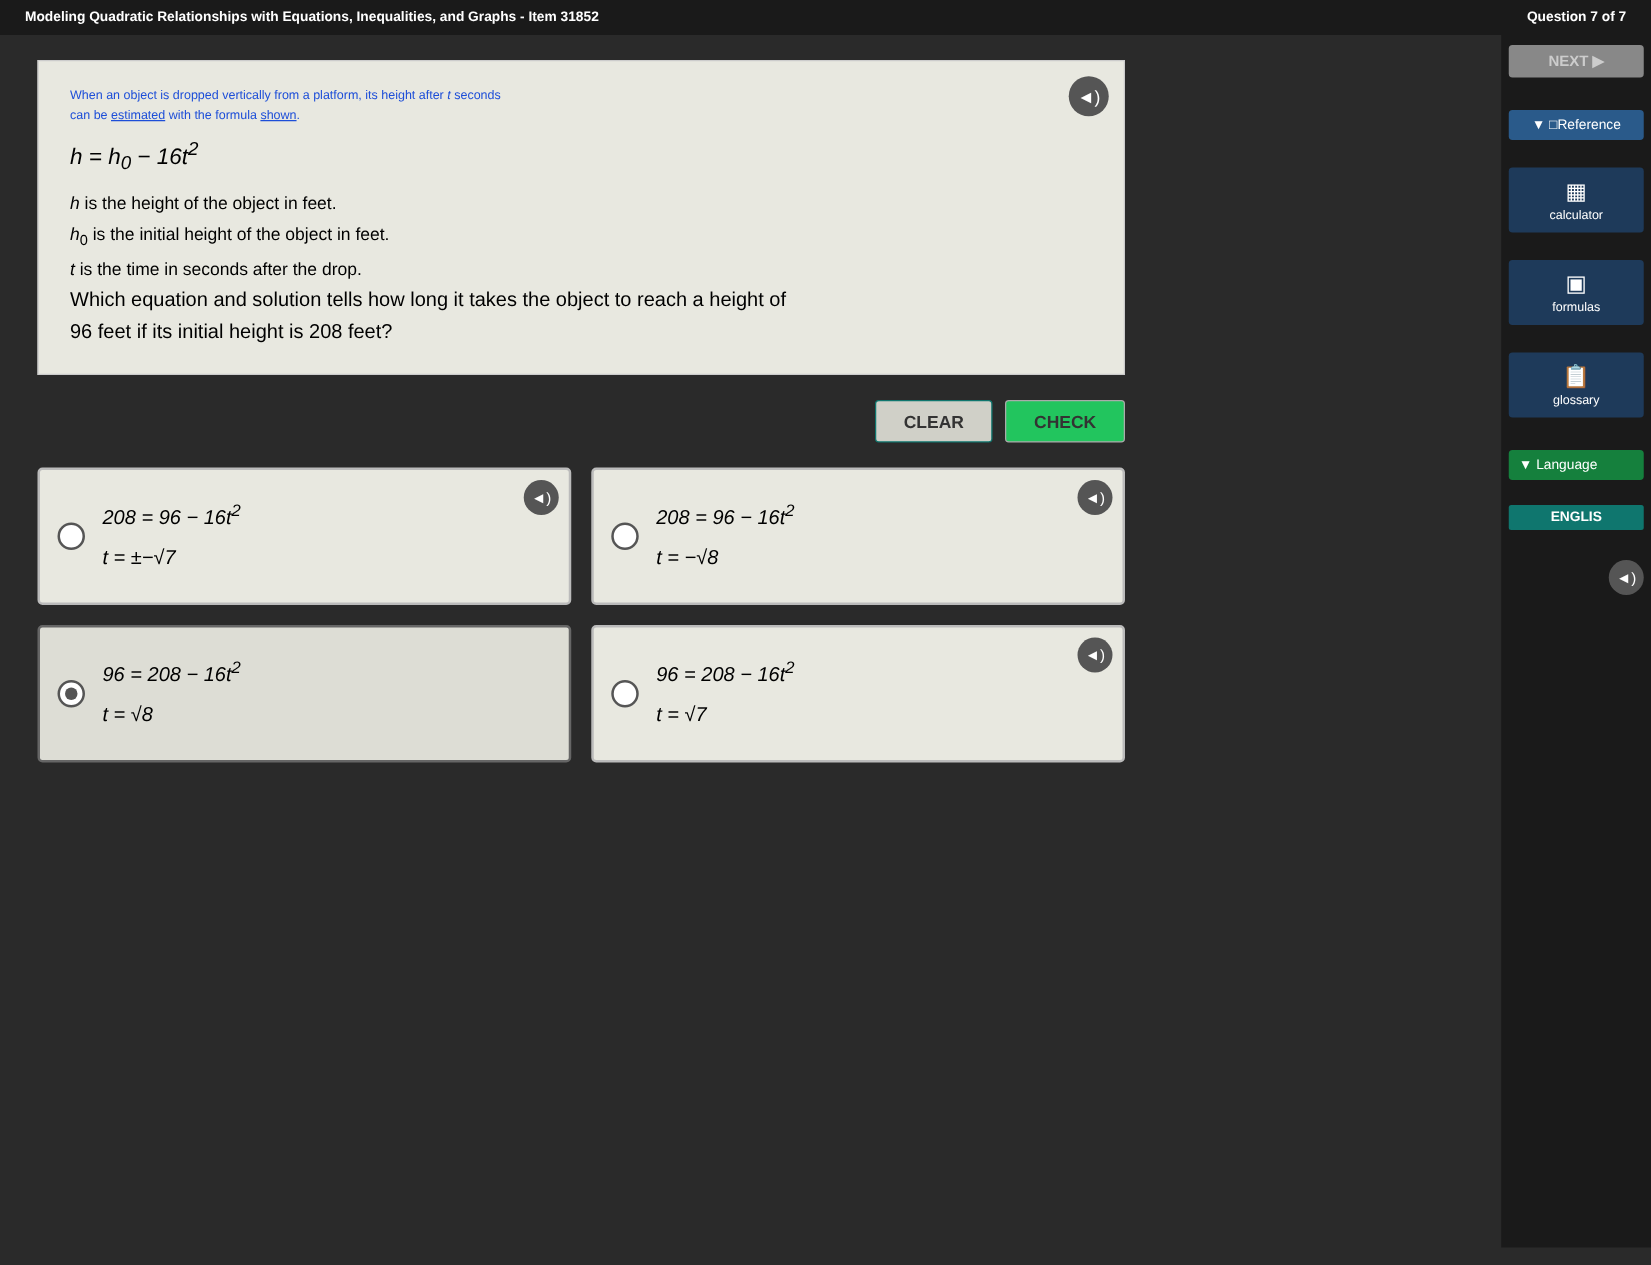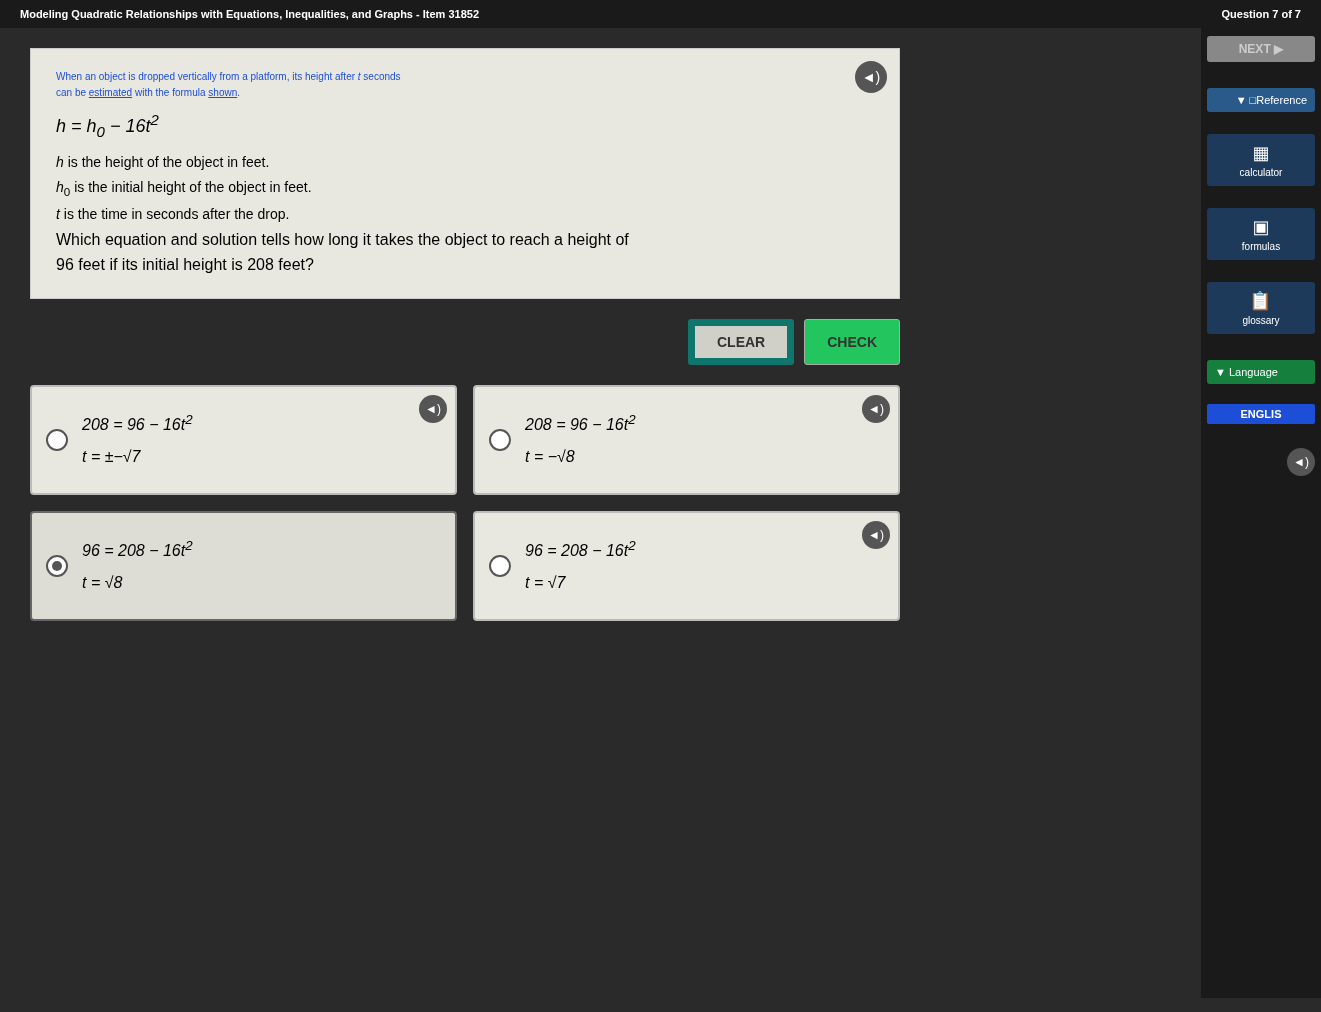--- a/index.html
+++ b/index.html
@@ -93,21 +93,21 @@
     
     .action-buttons {
       display: flex;
       gap: 10px;
       justify-content: flex-end;
       margin-bottom: 20px;
       max-width: 870px;
     }
     .btn-clear {
       background: #d0d0c8;
-      border: 7px solid #0f766e;
+      border: 1px solid #0f766e;
       padding: 8px 22px;
       font-size: 14px;
       font-weight: bold;
       cursor: pointer;
       border-radius: 3px;
       color: #333;
     }
     .btn-check {
       background: #22c55e;
       border: 1px solid #aaa;
@@ -216,34 +216,34 @@
     }
 
     .sidebar-section {
       width: 100%;
       background: #2a5a8a;
       border-radius: 3px;
       padding: 6px 8px;
       color: white;
       font-size: 11px;
       cursor: pointer;
-      text-align: right;
-      margin-bottom: 2px;
-    }
-
-    .sidebar-tool {
-      width: 100%;
-      background: #1e3a5a;
-      border-radius: 3px;
-      padding: 8px 6px;
-      color: white;
-      font-size: 10px;
-      cursor: pointer;
       text-align: center;
       margin-bottom: 2px;
+    }
+
+    .sidebar-tool {
+      width: 100%;
+      background: #1e3a5a;
+      border-radius: 3px;
+      padding: 8px 6px;
+      color: white;
+      font-size: 10px;
+      cursor: pointer;
+      text-align: center;
+      margin-bottom: 2px;
       display: flex;
       flex-direction: column;
       align-items: center;
       gap: 3px;
     }
 
     .sidebar-tool .tool-icon {
       font-size: 18px;
     }
 
@@ -253,21 +253,21 @@
       border-radius: 3px;
       padding: 6px 8px;
       color: white;
       font-size: 11px;
       cursor: pointer;
       text-align: left;
       margin-top: 4px;
     }
 
     .english-badge {
-      background: #1d4ed8;
+      background: #0f766e;
       color: white;
       font-weight: bold;
       font-size: 11px;
       padding: 4px 6px;
       border-radius: 2px;
       width: 100%;
       text-align: center;
       cursor: pointer;
     }
 

